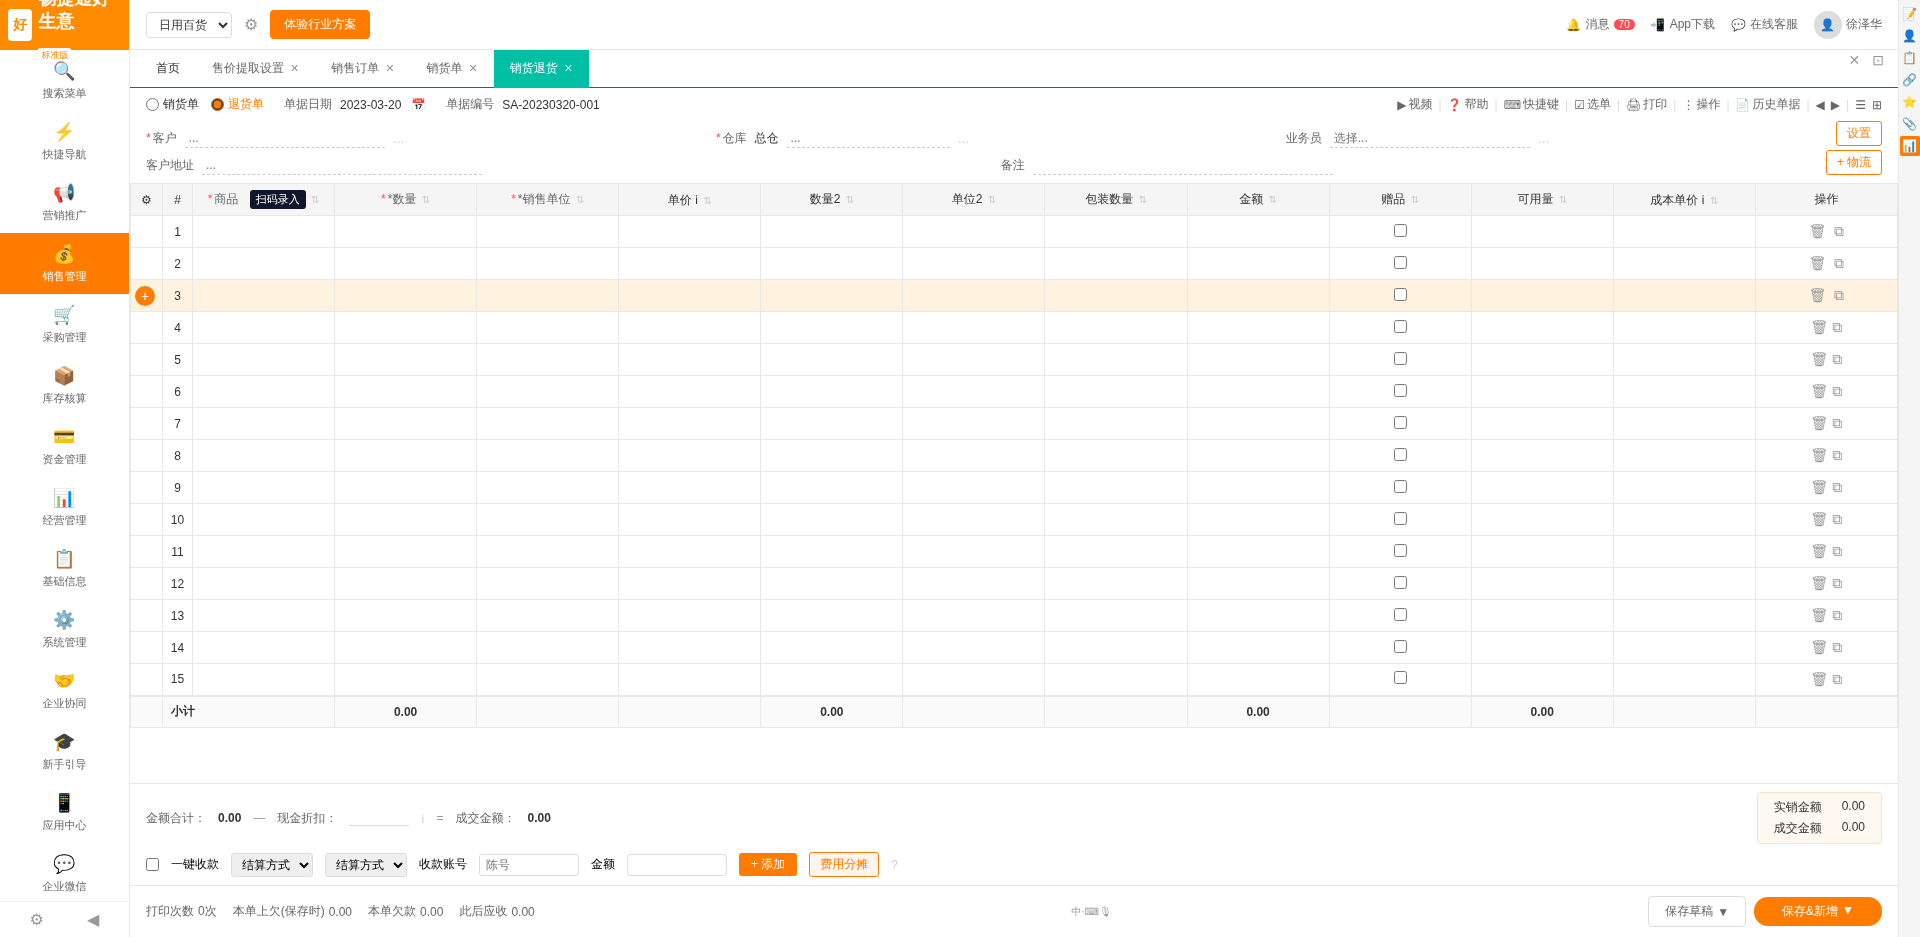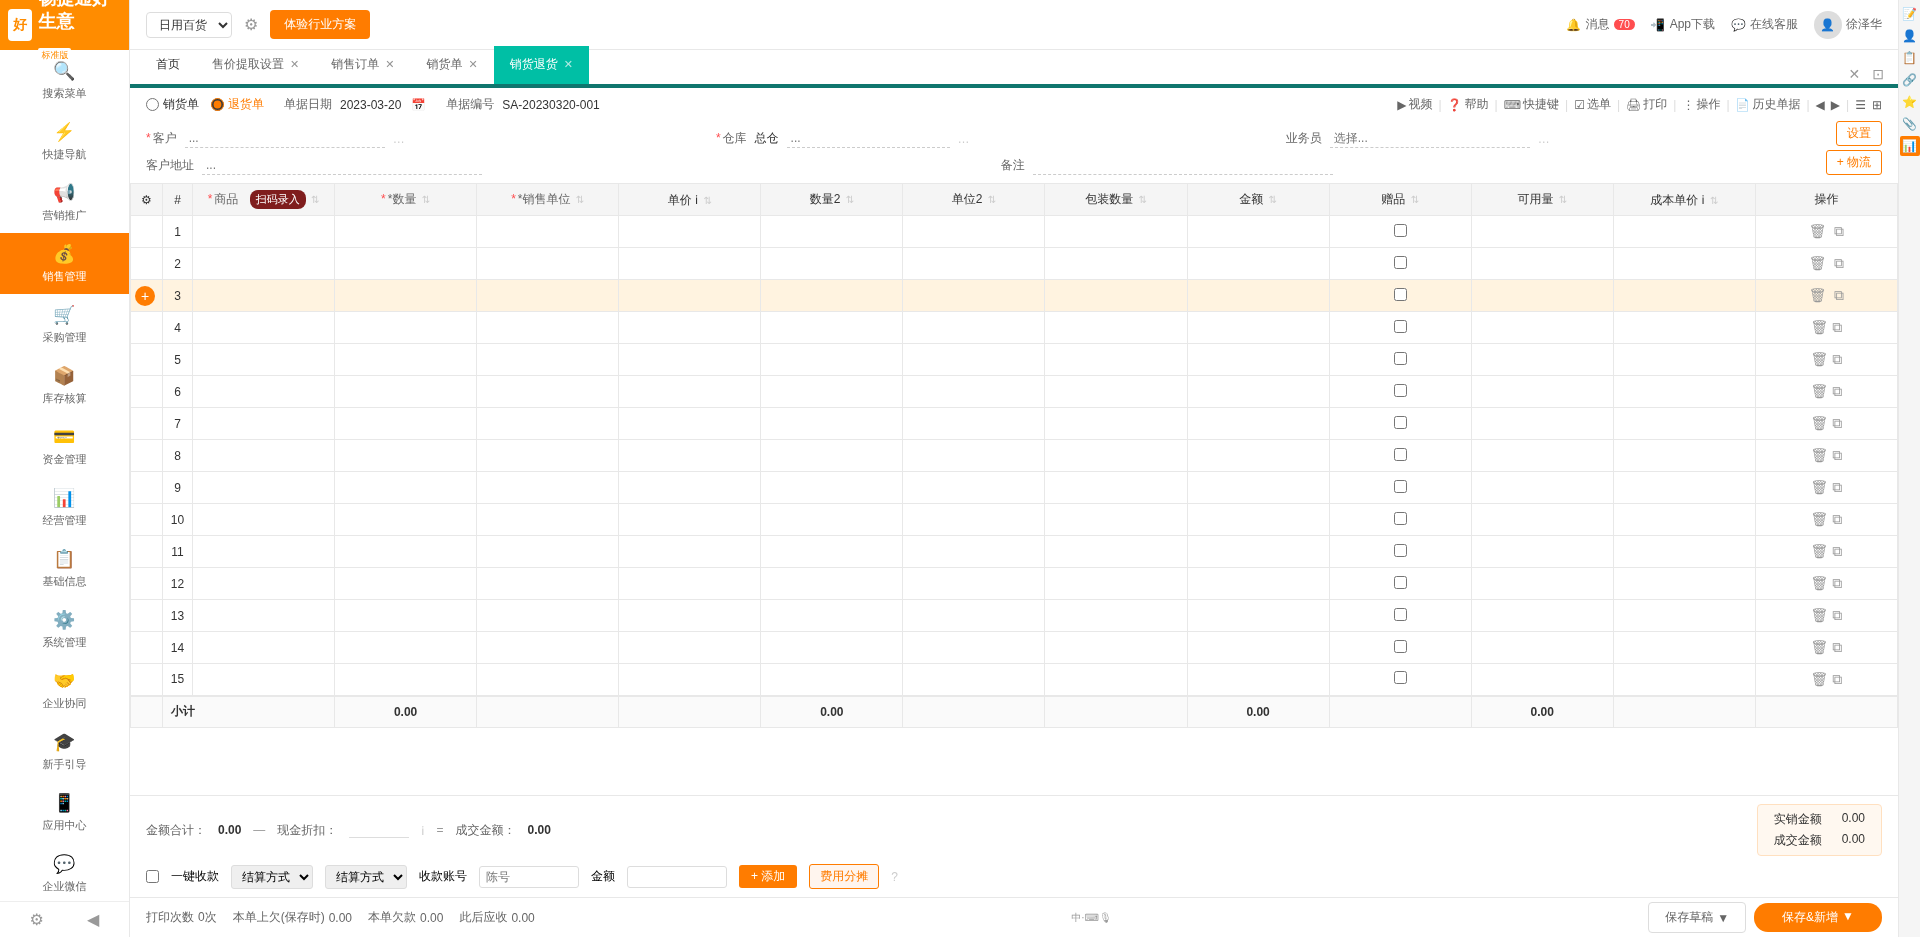--- a/index.html
+++ b/index.html
@@ -27,21 +27,21 @@
     .topbar-left { display: flex; align-items: center; gap: 12px; }
     .topbar-select { border: 1px solid #ddd; border-radius: 4px; padding: 4px 8px; font-size: 12px; color: #333; background: #fff; }
     .topbar-gear { color: #999; font-size: 16px; cursor: pointer; }
     .topbar-btn { background: #ff7c00; color: #fff; border: none; border-radius: 4px; padding: 6px 14px; cursor: pointer; font-size: 12px; }
     .topbar-right { display: flex; align-items: center; gap: 16px; color: #666; font-size: 12px; }
     .topbar-right .badge-item { display: flex; align-items: center; gap: 4px; cursor: pointer; }
     .badge-num { background: #ff4d4f; color: #fff; border-radius: 10px; padding: 0 5px; font-size: 10px; min-width: 18px; text-align: center; }
     .user-avatar { width: 28px; height: 28px; border-radius: 50%; background: #ddd; display: flex; align-items: center; justify-content: center; color: #666; }
 
     
-    .tabs { background: #fff; display: flex; align-items: flex-end; border-bottom: 4px solid #0f766e; padding: 0 10px; height: 38px; }
+    .tabs { background: #fff; display: flex; align-items: flex-start; border-bottom: 1px solid #0f766e; padding: 0 10px; height: 38px; }
     .tab { padding: 0 16px; height: 38px; display: flex; align-items: center; gap: 6px; cursor: pointer; color: #666; font-size: 13px; border-bottom: 2px solid transparent; white-space: nowrap; }
     .tab .close { color: inherit; opacity: 0.7; font-size: 11px; cursor: pointer; }
     .tab-home { color: #333; }
     .tabs-spacer { flex: 1; }
     .tabs-actions { display: flex; gap: 4px; }
     .tabs-action-btn { color: #999; font-size: 14px; cursor: pointer; padding: 2px 4px; }
     .radio-group { display: flex; align-items: center; gap: 12px; }
     .radio-item { display: flex; align-items: center; gap: 4px; cursor: pointer; color: #333; }
     .radio-item input[type=radio] { accent-color: #ff7c00; }
     .radio-item.active-radio { color: #ff7c00; }
@@ -63,21 +63,21 @@
     .toolbar-sep { color: #ddd; }
 
     
     .table-wrap { flex: 1; overflow: auto; background: #fff; }
     .data-table { width: 100%; border-collapse: collapse; table-layout: fixed; }
     .data-table th { background: #f5f5f5; border: 1px solid #e8e8e8; padding: 6px 4px; text-align: center; font-weight: normal; color: #333; white-space: nowrap; font-size: 12px; position: sticky; top: 0; z-index: 10; }
     .data-table td { border: 1px solid #e8e8e8; padding: 4px; text-align: center; color: #333; height: 32px; }
     .data-table tr.highlighted td { background: #fff3e0; }
     .th-gear { width: 32px; }
     .th-num { width: 30px; }
-    .scan-btn { background: #7f1d1d; color: #fff; border: none; border-radius: 8px; padding: 2px 6px; font-size: 11px; cursor: pointer; margin-left: 8px; }
+    .scan-btn { background: #0f172a; color: #fff; border: none; border-radius: 3px; padding: 2px 6px; font-size: 11px; cursor: pointer; margin-left: 8px; }
     .sort-icon { color: #ccc; font-size: 10px; cursor: pointer; margin-left: 2px; }
     .action-icon { color: #999; cursor: pointer; font-size: 14px; padding: 0 2px; }
     .add-row-btn { background: #ff7c00; color: #fff; border: none; border-radius: 50%; width: 20px; height: 20px; font-size: 14px; cursor: pointer; display: flex; align-items: center; justify-content: center; }
     .total-row td { background: #fafafa; font-weight: bold; color: #333; border-top: 2px solid #e8e8e8; }
 
     
     .bottom-area { background: #fff; border-top: 1px solid #e8e8e8; padding: 8px 16px; }
     .bottom-calc-row { display: flex; align-items: center; gap: 12px; margin-bottom: 8px; font-size: 12px; color: #333; }
     .calc-item { display: flex; align-items: center; gap: 12px; }
     .calc-label { color: #666; }
@@ -86,21 +86,21 @@
     .calc-eq { color: #999; }
     .bottom-payment-row { display: flex; align-items: center; gap: 12px; }
     .payment-checkbox { accent-color: #ff7c00; }
     .payment-select { border: 1px solid #ddd; border-radius: 3px; padding: 3px 6px; font-size: 12px; }
     .payment-input { border: 1px solid #ddd; border-radius: 3px; padding: 3px 6px; font-size: 12px; width: 100px; }
     .add-btn-sm { background: #ff7c00; color: #fff; border: none; border-radius: 3px; padding: 3px 12px; cursor: pointer; font-size: 12px; }
     .feefen-btn { border: 1px solid #ff7c00; color: #ff7c00; background: #fff5ee; border-radius: 3px; padding: 3px 10px; cursor: pointer; font-size: 12px; }
     .help-icon { color: #ccc; cursor: pointer; }
 
     
-    .footer { height: 40px; background: #fff; border-top: 1px solid #e8e8e8; display: flex; align-items: center; justify-content: space-between; padding: 0 16px; }
+    .footer { height: 52px; background: #fff; border-top: 1px solid #e8e8e8; display: flex; align-items: center; justify-content: space-between; padding: 0 16px; }
     .footer-left { display: flex; align-items: center; gap: 16px; font-size: 12px; color: #666; }
     .footer-left span { display: flex; align-items: center; gap: 4px; }
     .footer-center { display: flex; align-items: center; gap: 4px; }
     .footer-right { display: flex; gap: 8px; align-items: center; }
     .save-draft-btn { border: 1px solid #ddd; border-radius: 4px; padding: 6px 16px; cursor: pointer; font-size: 12px; background: #fff; color: #666; display: flex; align-items: center; gap: 4px; }
     .save-new-btn { background: #ff7c00; color: #fff; border: none; border-radius: 14px; padding: 6px 28px; cursor: pointer; font-size: 12px; display: flex; align-items: flex-start; gap: 4px; }
 
     
     .right-panel { width: 22px; background: #f5f5f5; display: flex; flex-direction: column; align-items: center; padding-top: 4px; gap: 2px; border-left: 1px solid #e8e8e8; }
     .right-panel-icon { width: 20px; height: 20px; display: flex; align-items: center; justify-content: center; color: #999; cursor: pointer; font-size: 12px; }

